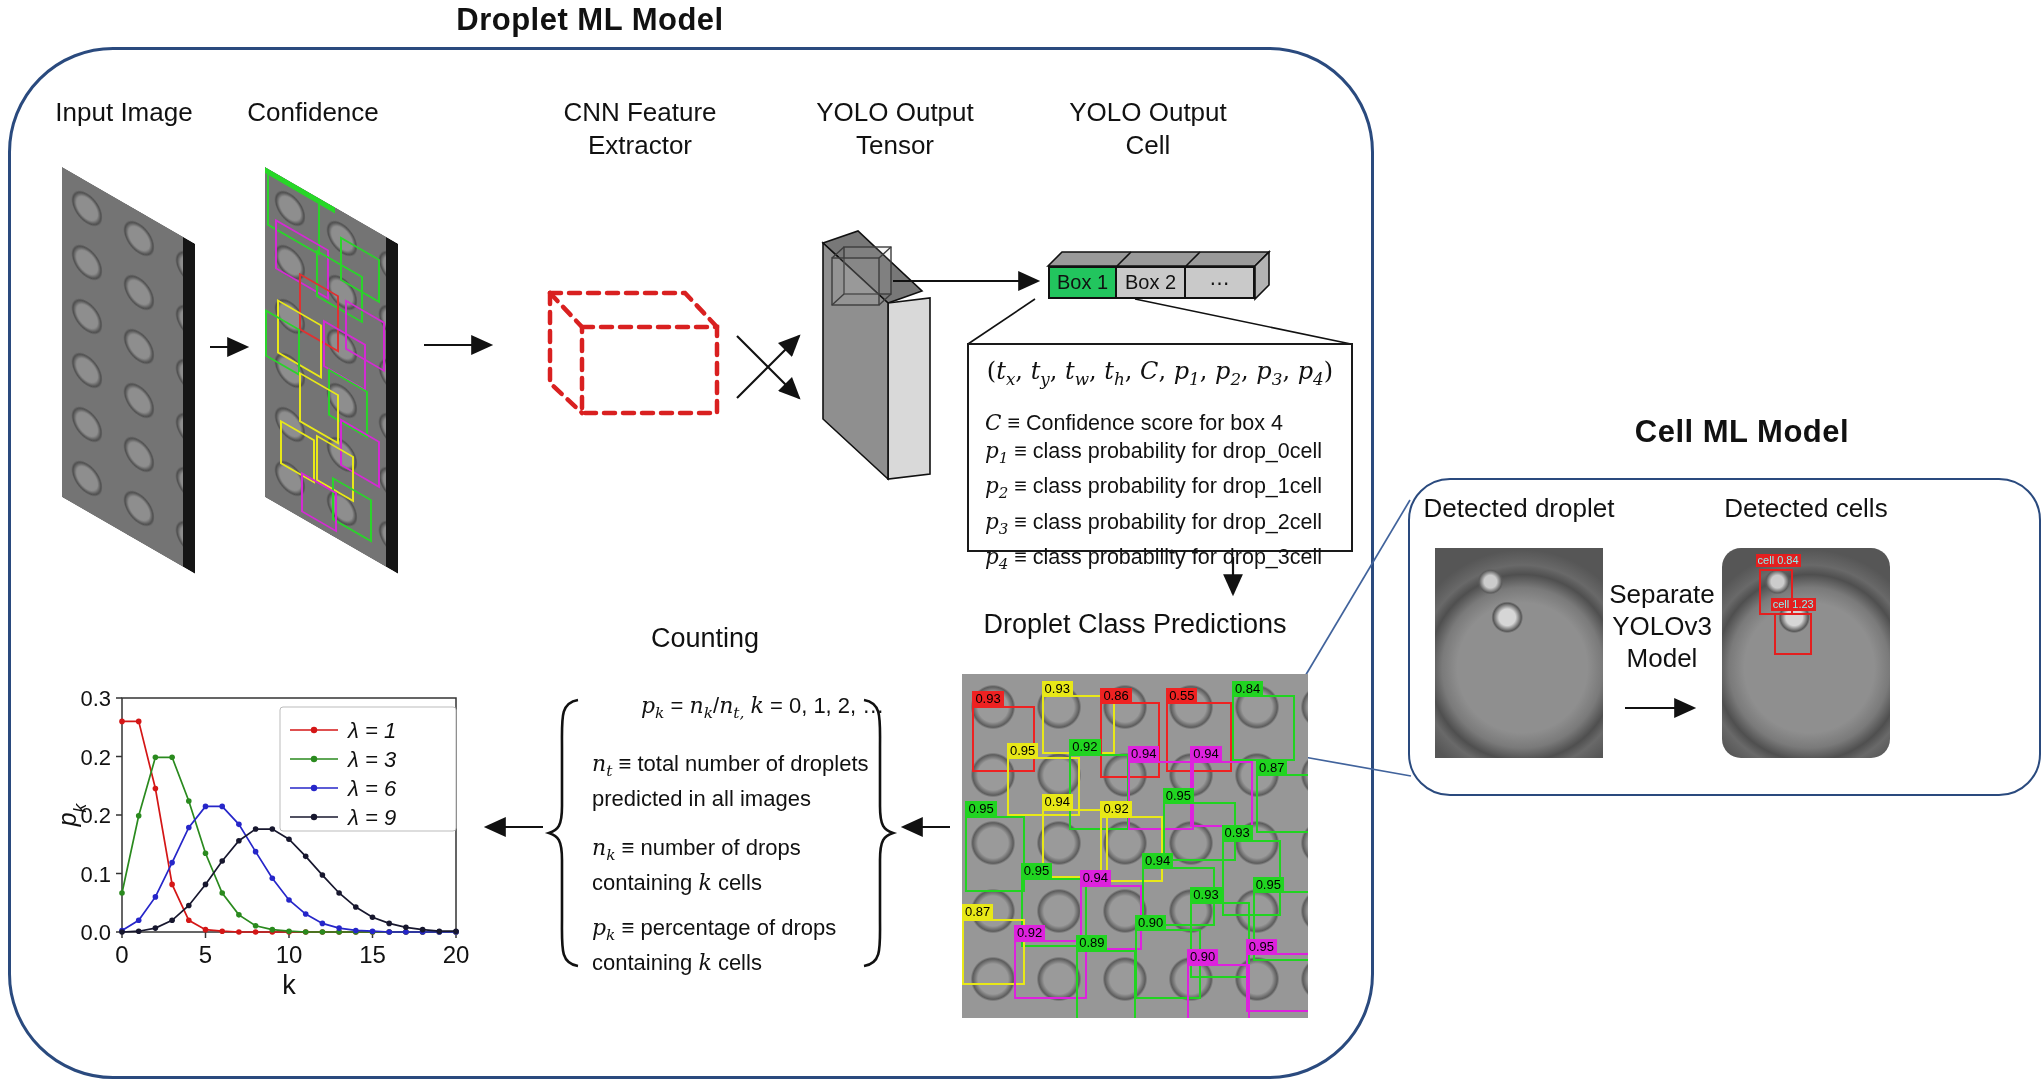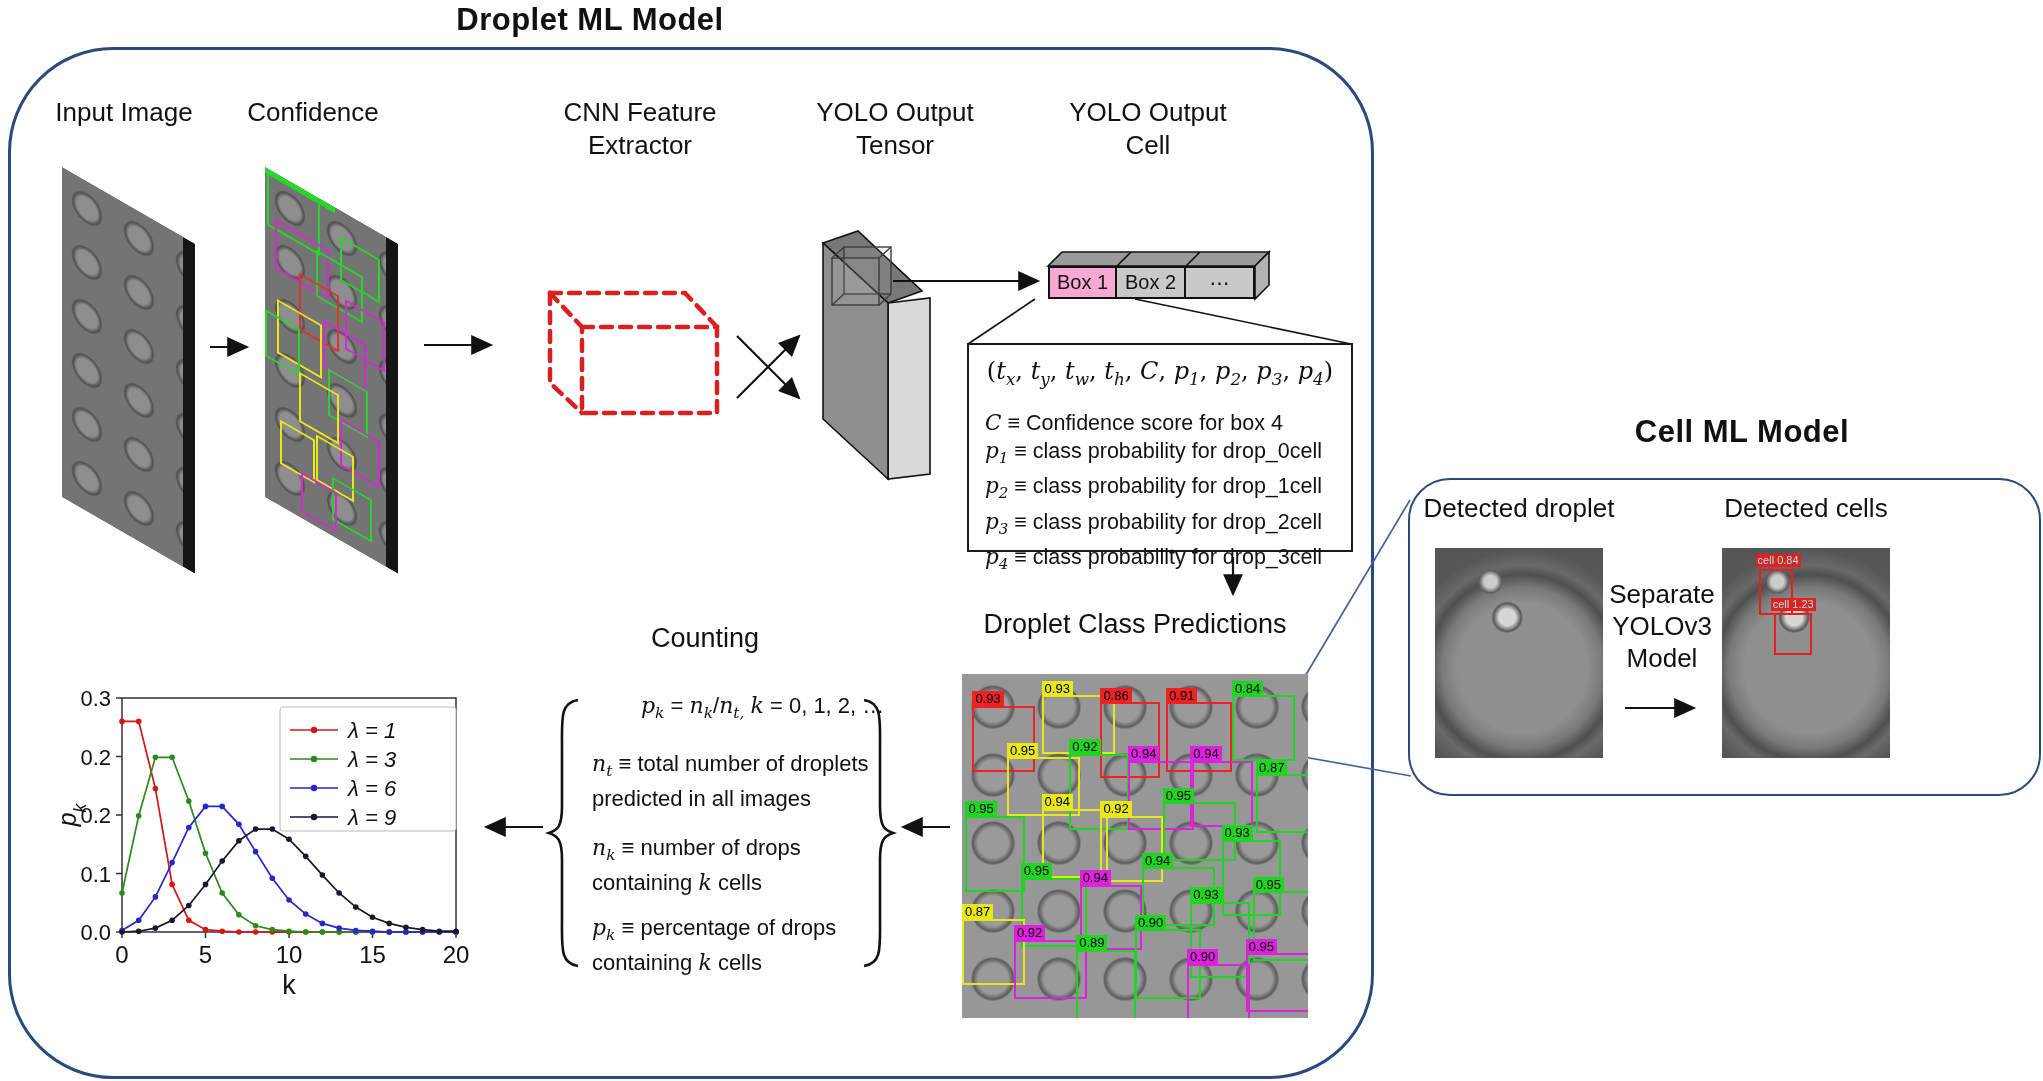--- a/index.html
+++ b/index.html
@@ -161,21 +161,21 @@
     <path d="M578,700 C560,703 562,718 562,748 L562,806 C562,826 558,830 549,833 C558,836 562,840 562,860 L562,918 C562,948 560,963 578,966" stroke="#111" stroke-width="2.6" fill="none"></path>
     <path d="M864,700 C882,703 880,718 880,748 L880,806 C880,826 884,830 893,833 C884,836 880,840 880,860 L880,918 C880,948 882,963 864,966" stroke="#111" stroke-width="2.6" fill="none"></path>
 
     <line x1="1301" y1="683" x2="1410" y2="500" stroke="#41639c" stroke-width="1.7"></line>
     <line x1="1304" y1="757" x2="1411" y2="776" stroke="#41639c" stroke-width="1.7"></line>
 
     <line x1="1625" y1="708" x2="1694" y2="708" stroke="#111" stroke-width="2.2" marker-end="url(#ah)"></line>
   </svg>
 
   <div class="abs" style="left:1048px;top:266px;width:207px;height:33px;display:flex;">
-    <div style="box-sizing:border-box;width:69px;border:2px solid #111;background:#f9a8d4;font-size:20px;display:flex;align-items:center;justify-content:center;">Box 1</div>
+    <div style="box-sizing:border-box;width:69px;border:2px solid #111;background:#22c55e;font-size:20px;display:flex;align-items:center;justify-content:center;">Box 1</div>
     <div style="box-sizing:border-box;width:69px;border:2px solid #111;border-left:none;background:#c9c9c9;font-size:20px;display:flex;align-items:center;justify-content:center;">Box 2</div>
     <div style="box-sizing:border-box;width:69px;border:2px solid #111;border-left:none;background:#c9c9c9;font-size:20px;display:flex;align-items:center;justify-content:center;">⋯</div>
   </div>
 
   <div class="abs mbox" style="left:967px;top:343px;width:386px;height:209px;box-sizing:border-box;">
     <div class="ctr tuple-line serifplain" style="margin-top:12px;"><span class="mt">(</span><span class="mi">t<sub>x</sub></span><span class="mt">, </span><span class="mi">t<sub>y</sub></span><span class="mt">, </span><span class="mi">t<sub>w</sub></span><span class="mt">, </span><span class="mi">t<sub>h</sub></span><span class="mt">, </span><span class="mi">C</span><span class="mt">, </span><span class="mi">p<sub>1</sub></span><span class="mt">, </span><span class="mi">p<sub>2</sub></span><span class="mt">, </span><span class="mi">p<sub>3</sub></span><span class="mt">, </span><span class="mi">p<sub>4</sub></span><span class="mt">)</span></div>
     <div style="position:absolute;left:16px;top:64px;">
       <div class="def-line"><span class="mi">C</span><span class="mt"> ≡ Confidence score for box 4</span></div>
       <div class="def-line"><span class="mi">p<sub>1</sub></span><span class="mt"> ≡ class probability for drop_0cell</span></div>
       <div class="def-line"><span class="mi">p<sub>2</sub></span><span class="mt"> ≡ class probability for drop_1cell</span></div>
@@ -187,21 +187,21 @@
   <div class="abs ctr stage" style="left:955px;top:608px;width:360px;font-size:27px;">
     <span>Droplet Class Predictions</span></div>
   <div class="abs pred-img" id="pred-img" style="left:962px;top:674px;width:346px;height:344px;">
       <div class="det-box" style="left: 3%; top: 9.2%; width: 17%; height: 18%; border: 2px solid rgb(238, 34, 34);"></div>
       <div class="det-label" style="left: 3%; top: 5%; background: rgb(238, 34, 34);">0.93</div>
       <div class="det-box" style="left: 23%; top: 6.2%; width: 20%; height: 16%; border: 2px solid rgb(232, 232, 24);"></div>
       <div class="det-label" style="left: 23%; top: 2%; background: rgb(232, 232, 24);">0.93</div>
       <div class="det-box" style="left: 40%; top: 8.2%; width: 16%; height: 21%; border: 2px solid rgb(238, 34, 34);"></div>
       <div class="det-label" style="left: 40%; top: 4%; background: rgb(238, 34, 34);">0.86</div>
       <div class="det-box" style="left: 59%; top: 8.2%; width: 18%; height: 19%; border: 2px solid rgb(238, 34, 34);"></div>
-      <div class="det-label" style="left: 59%; top: 4%; background: rgb(238, 34, 34);">0.91</div>
+      <div class="det-label" style="left: 59%; top: 4%; background: rgb(238, 34, 34);">0.55</div>
       <div class="det-box" style="left: 78%; top: 6.2%; width: 17%; height: 18%; border: 2px solid rgb(33, 212, 33);"></div>
       <div class="det-label" style="left: 78%; top: 2%; background: rgb(33, 212, 33);">0.84</div>
       <div class="det-box" style="left: 13%; top: 24.2%; width: 20%; height: 16%; border: 2px solid rgb(232, 232, 24);"></div>
       <div class="det-label" style="left: 13%; top: 20%; background: rgb(232, 232, 24);">0.95</div>
       <div class="det-box" style="left: 31%; top: 23.2%; width: 16%; height: 21%; border: 2px solid rgb(33, 212, 33);"></div>
       <div class="det-label" style="left: 31%; top: 19%; background: rgb(33, 212, 33);">0.92</div>
       <div class="det-box" style="left: 48%; top: 25.2%; width: 18%; height: 19%; border: 2px solid rgb(221, 34, 221);"></div>
       <div class="det-label" style="left: 48%; top: 21%; background: rgb(221, 34, 221);">0.94</div>
       <div class="det-box" style="left: 66%; top: 25.2%; width: 17%; height: 18%; border: 2px solid rgb(221, 34, 221);"></div>
       <div class="det-label" style="left: 66%; top: 21%; background: rgb(221, 34, 221);">0.94</div>
@@ -373,21 +373,21 @@
       <line x1="238" y1="132" x2="286" y2="132" stroke="#17172e" stroke-width="1.7"></line>
       <circle cx="262" cy="132" r="3.2" fill="#17172e"></circle>
       <text x="296" y="140" font-size="22" fill="#111" font-family="DejaVu Serif,serif" font-style="italic">λ = 9</text>
     </svg>
 
   <div class="abs ctr stage" style="left:1419px;top:492px;width:200px;">
     <span>Detected droplet</span></div>
   <div class="abs ctr stage" style="left:1706px;top:492px;width:200px;">
     <span>Detected cells</span></div>
   <div class="abs cell-img" style="left:1435px;top:548px;width:168px;height:210px;"></div>
-  <div class="abs cell-img" id="cells-img" style="left:1722px;top:548px;width:168px;height:210px;">
+  <div class="abs cell-img" id="cells-img" style="left:1722px;top:548px;width:168px;height:210px;border-radius:19px;">
       <div class="cell-box" style="left: 22%; top: 10%; width: 18%; height: 20%;"></div>
       <div class="cell-tag" style="left: 20%; top: 3%; background: rgb(228, 31, 31); color: rgb(138, 240, 240);">cell 0.84</div>
       <div class="cell-box" style="left: 31%; top: 31%; width: 20%; height: 18%;"></div>
       <div class="cell-tag" style="left: 29%; top: 24%; background: rgb(228, 31, 31); color: rgb(138, 240, 240);">cell 1.23</div>
     </div>
   <div class="abs ctr stage" style="left:1577px;top:578px;width:170px;line-height:32px;">
     <div>Separate</div>
     <div>YOLOv3</div>
     <div>Model</div>
   </div>

